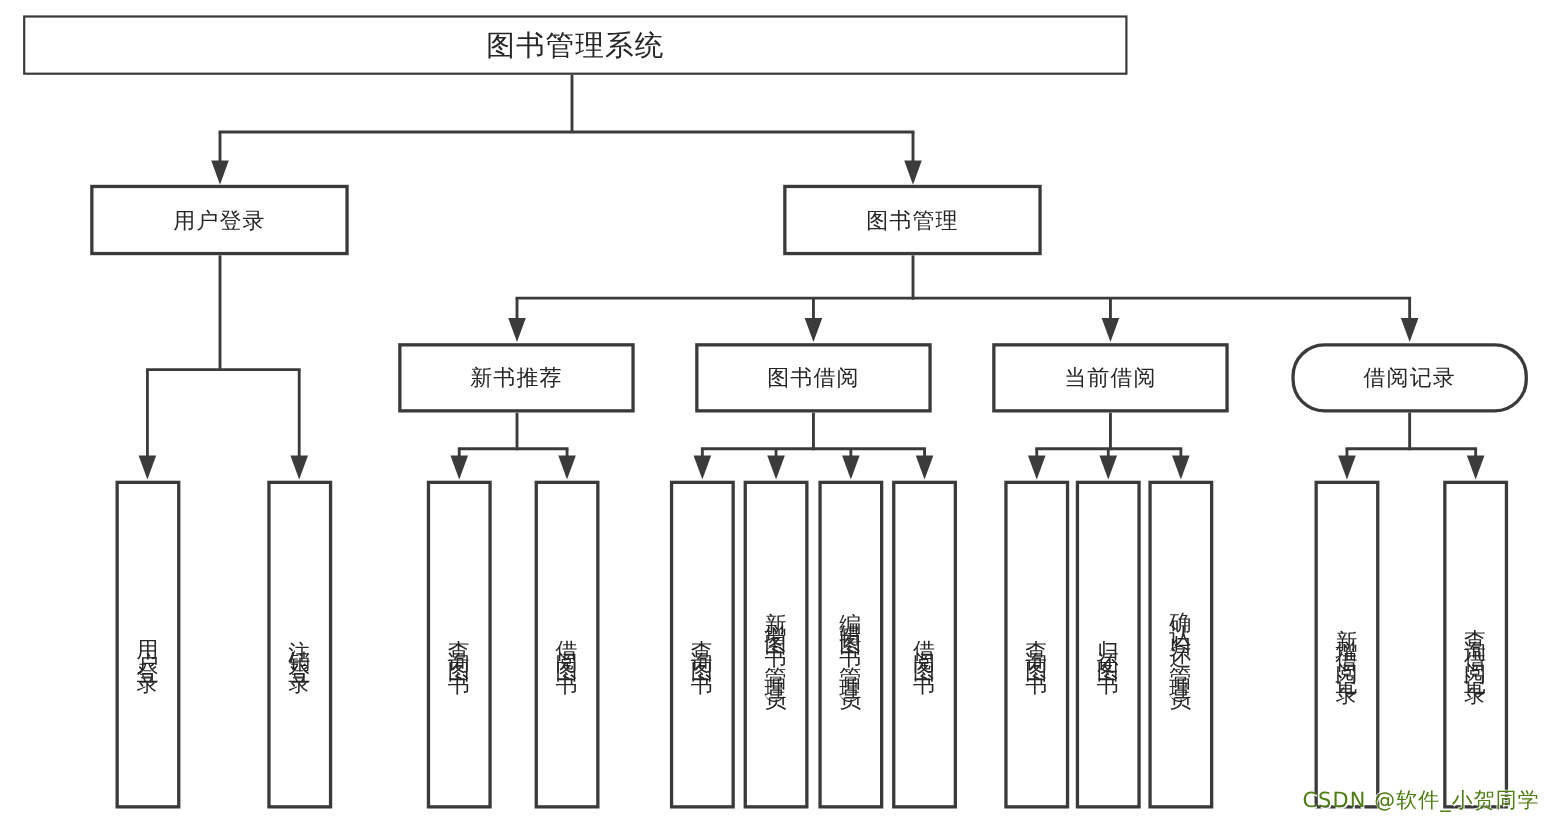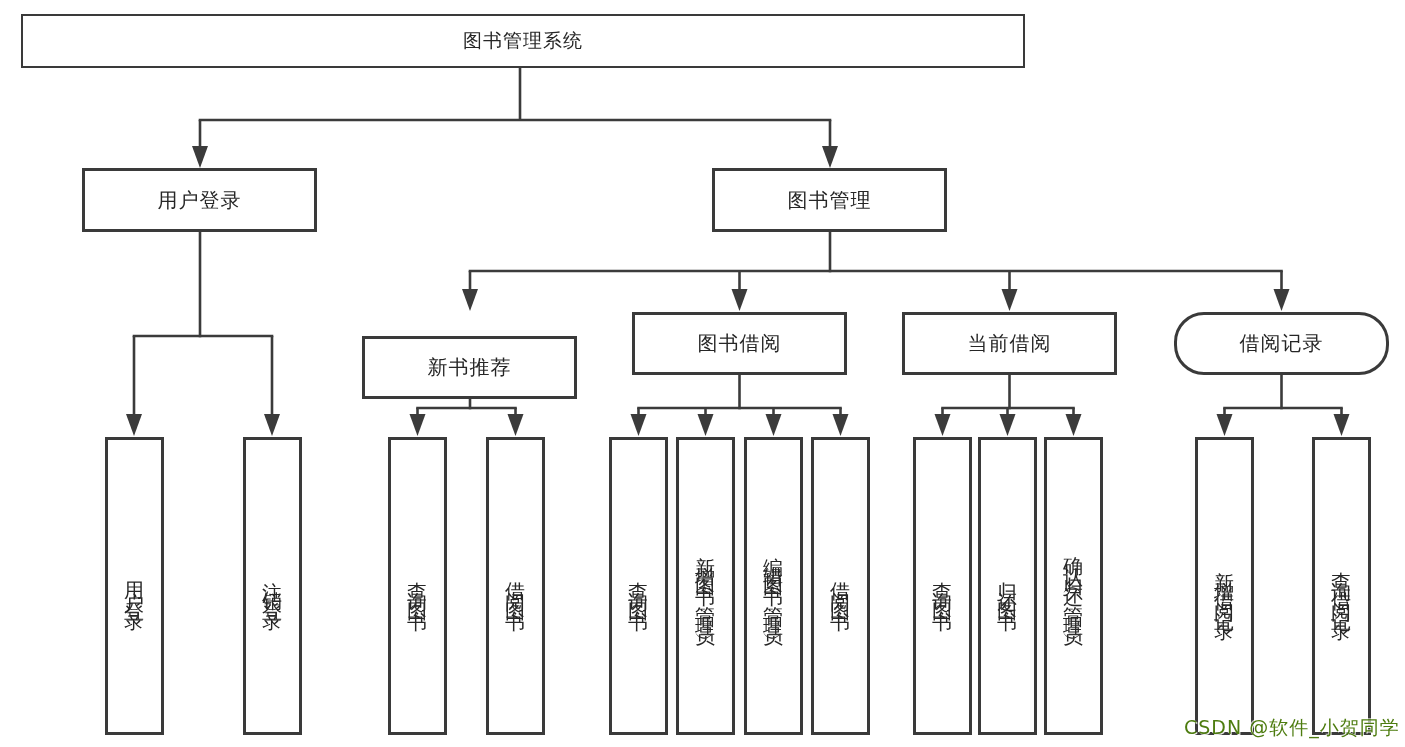--- a/index.html
+++ b/index.html
@@ -15,21 +15,21 @@
     position:absolute;
     box-sizing:border-box;
     border:3px solid #3a3a3a;
     background:#ffffff;
     display:flex;align-items:center;justify-content:center;
     color:#262626;
     font-size:20px;
     letter-spacing:1px;
     white-space:nowrap;
   }
-  .box.root{border-width:2.5px;font-size:19px;}
+  .box.root{border-width:2.5px;font-size:26px;}
   .vbox{
     position:absolute;
     box-sizing:border-box;
     border:3px solid #3a3a3a;
     background:#ffffff;
     display:flex;align-items:center;justify-content:center;
     color:#262626;
   }
   .vbox span{
     writing-mode:vertical-rl;
@@ -123,21 +123,21 @@
       <polygon points="1224.5,436 1216.5,414 1232.5,414"></polygon>
       <polygon points="1341.5,436 1333.5,414 1349.5,414"></polygon>
     </g>
   </svg>
 
   <div class="box root" style="left:21px;top:14px;width:1004px;height:54px;">图书管理系统</div>
 
   <div class="box" style="left:82px;top:168px;width:235px;height:64px;">用户登录</div>
   <div class="box" style="left:712px;top:168px;width:235px;height:64px;text-align:right;">图书管理</div>
 
-  <div class="box" style="left:362px;top:312px;width:215px;height:63px;margin-top:24px;">新书推荐</div>
+  <div class="box" style="left:362px;top:312px;width:215px;height:63px;">新书推荐</div>
   <div class="box" style="left:632px;top:312px;width:215px;height:63px;">图书借阅</div>
   <div class="box" style="left:902px;top:312px;width:215px;height:63px;">当前借阅</div>
   <div class="box" style="left:1174px;top:312px;width:215px;height:63px;border-radius:30px;">借阅记录</div>
 
   <div class="vbox" style="left:105px;top:437px;width:59px;height:298px;">
     <span>用户登录</span>
     </div>
   <div class="vbox" style="left:243px;top:437px;width:59px;height:298px;">
     <span>注销登录</span>
     </div>

